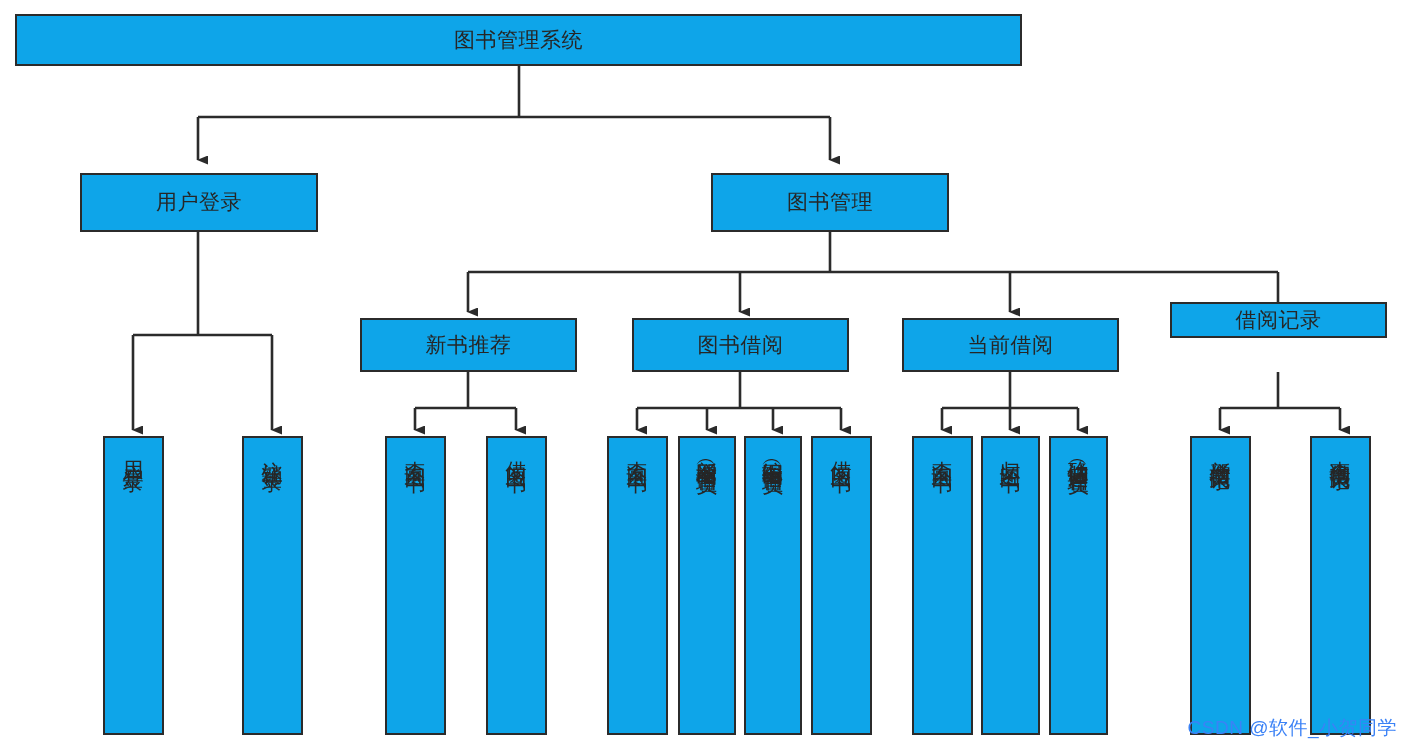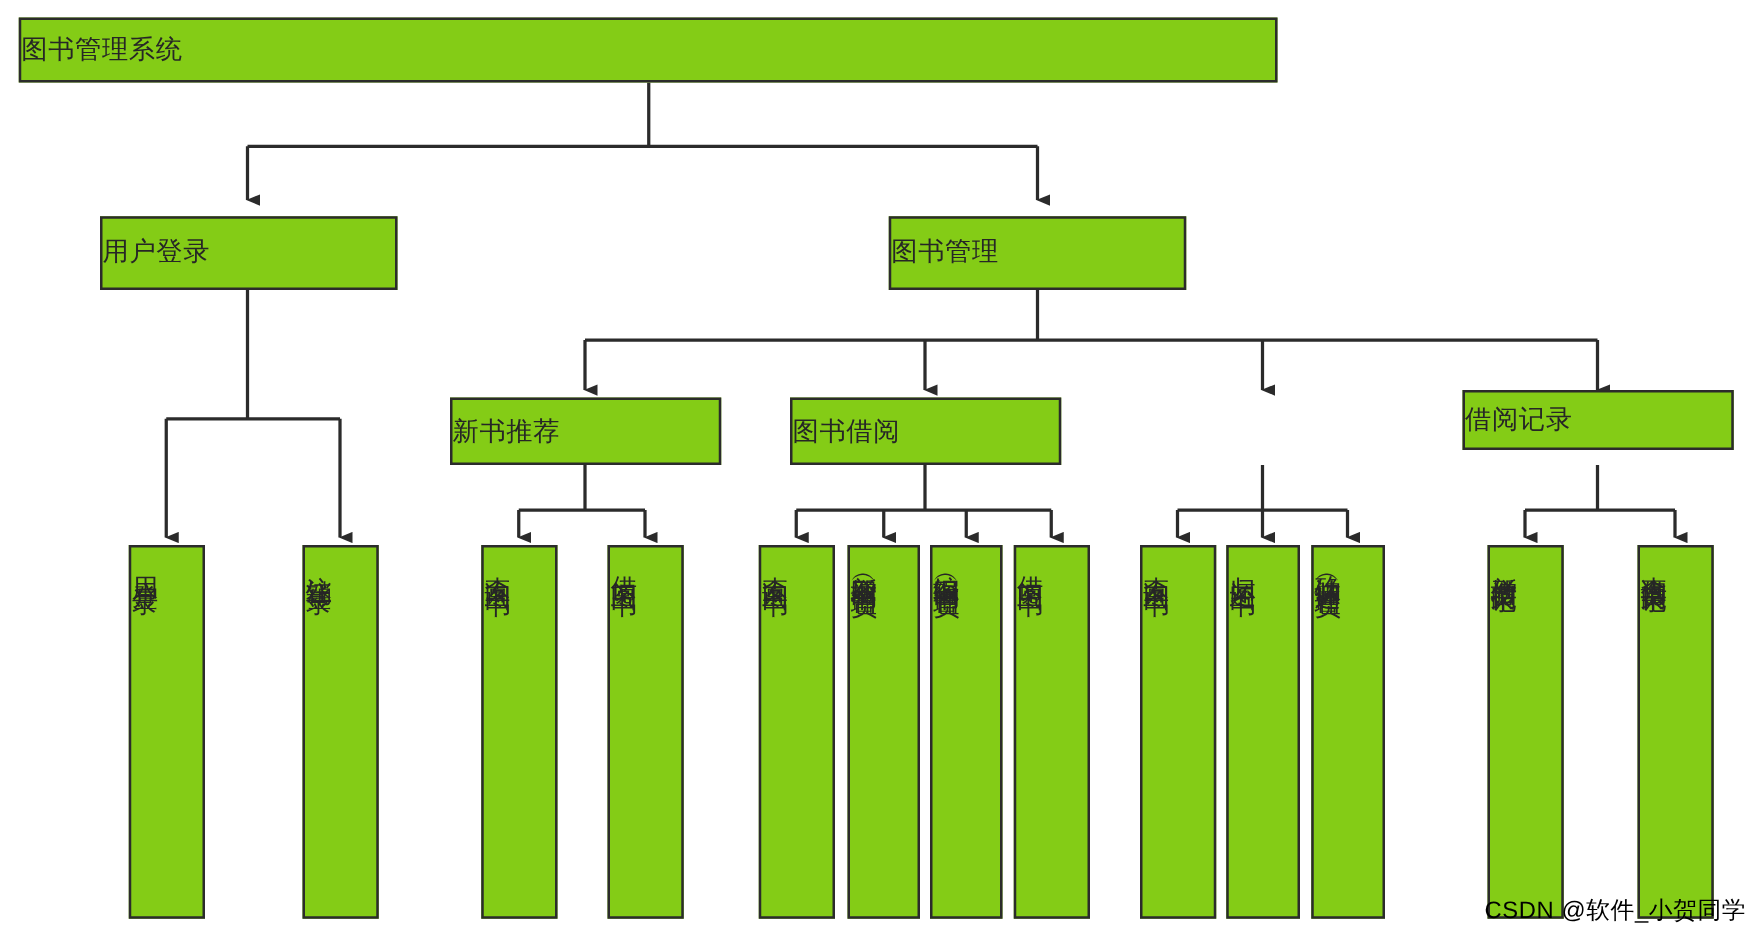--- a/index.html
+++ b/index.html
@@ -21,24 +21,24 @@
     position: absolute;
     left: 0;
     top: 0;
     width: 1405px;
     height: 747px;
   }
   .node-box {
     position: absolute;
     box-sizing: border-box;
     border: 2px solid #2b2b2b;
-    background: #84cc16;
+    background: #0ea5e9;
     display: flex;
     align-items: center;
-    justify-content: flex-start;
+    justify-content: center;
     color: #1a1a1a;
   }
   .node-label {
     display: block;
     text-align: center;
     line-height: 1.18;
     letter-spacing: 0.5px;
     color: #262626;
   }
   .horiz .node-label {
@@ -57,21 +57,21 @@
     white-space: nowrap;
   }
   .vert.tall-label .node-label {
     letter-spacing: 2px;
   }
   #watermark {
     position: absolute;
     right: 8px;
     bottom: 6px;
     font-size: 19px;
-    color: #000000;
+    color: #3b82f6;
     letter-spacing: 0.5px;
     white-space: nowrap;
     pointer-events: none;
   }
 </style>
 </head>
 <body>
 
 <div id="canvas">
 
@@ -138,22 +138,25 @@
   </div>
 
   <div class="node-box horiz" style="left:360px; top:318px; width:217px; height:54px;font-family:Liberation Serif, serif;">
     <span class="node-label">新书推荐</span>
   </div>
 
   <div class="node-box horiz" style="left:632px; top:318px; width:217px; height:54px;font-family:Liberation Serif, serif;">
     <span class="node-label">图书借阅</span>
   </div>
 
-
-  <div class="node-box horiz" style="left:1170px; top:312px; width:217px; height:48px;">
+  <div class="node-box horiz" style="left:902px; top:318px; width:217px; height:54px;">
+    <span class="node-label">当前借阅</span>
+  </div>
+
+  <div class="node-box horiz" style="left:1170px; top:302px; width:217px; height:36px;">
     <span class="node-label">借阅记录</span>
   </div>
 
   <div class="node-box vert" style="left:103px; top:436px; width:61px; height:299px;">
     <span class="node-label">用户登录</span>
   </div>
 
   <div class="node-box vert" style="left:242px; top:436px; width:61px; height:299px;">
     <span class="node-label">注销登录</span>
   </div>

